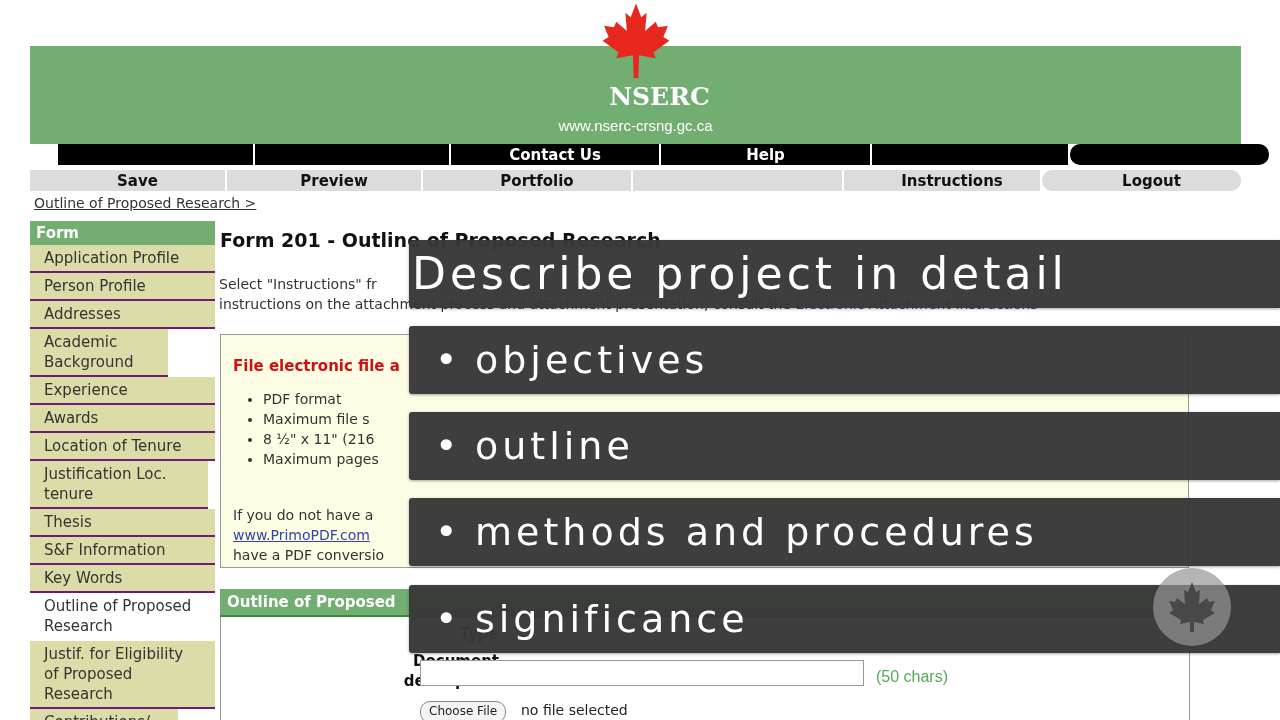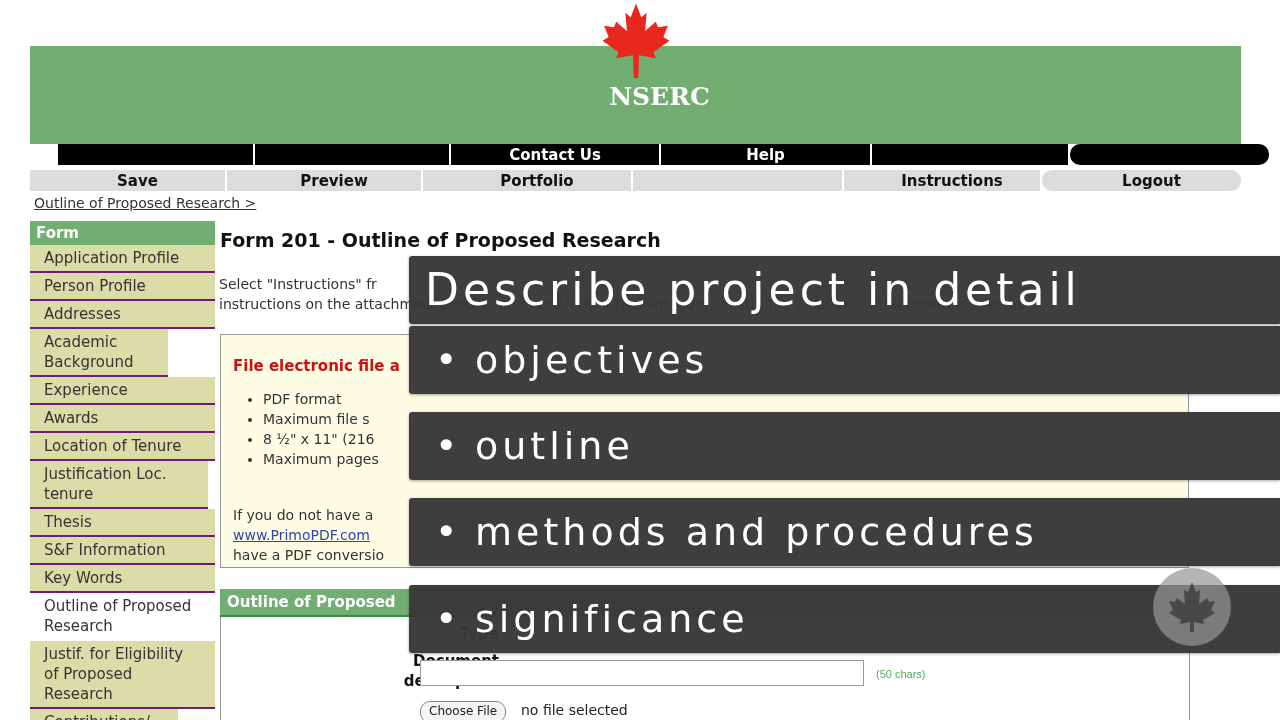--- a/index.html
+++ b/index.html
@@ -75,51 +75,52 @@
   }
   .form-area {
     position:absolute; left:220px; top:617px; width:970px; height:110px;
     border-left:1px solid #999; border-right:1px solid #999; box-sizing:border-box;
   }
   .flabel { position:absolute; right:calc(970px - 189px); font-weight:bold; font-size:15px; text-align:right; color:#111; line-height:20px; }
   .desc-input {
     position:absolute; left:420px; top:660px; width:444px; height:26px;
     border:1px solid #999; box-sizing:border-box; background:#fff;
   }
-  .chars-hint { position:absolute; left:876px; top:668px; color:#55aa55; font-size:11px; font-family:"Liberation Sans", sans-serif; }
+  .chars-hint { position:absolute; left:876px; top:668px; color:#55aa55; font-size:16px; font-family:"Liberation Sans", sans-serif; }
   .choose-btn {
     position:absolute; left:420px; top:701px; height:20px; padding:0 8px;
     border:1px solid #888; border-radius:10px; background:#f4f4f4;
     font-size:12px; line-height:18px; color:#222;
   }
   .no-file { position:absolute; left:521px; top:702px; font-size:14px; color:#222; }
 
   
   .ov {
     position:absolute; left:409px; width:871px; background:rgba(56,56,56,0.97);
     color:#fff; font-family:"DejaVu Sans", sans-serif; box-shadow:0 1px 3px rgba(0,0,0,0.35);
     border-radius:3px 0 0 3px;
   }
-  .ov.title { top:256px; height:68px; font-size:44px; letter-spacing:4px; line-height:68px; padding-left:16px; box-sizing:border-box; }
+  .ov.title { top:240px; height:68px; font-size:44px; letter-spacing:4px; line-height:68px; padding-left:3px; box-sizing:border-box; }
   .ov.bullet { height:68px; font-size:38px; letter-spacing:4px; line-height:68px; padding-left:26px; box-sizing:border-box; }
   .ov .dot { display:inline-block; width:40px; }
   .watermark {
     position:absolute; left:1153px; top:568px; width:78px; height:78px; border-radius:50%;
     background:rgba(150,150,150,0.7);
   }
 </style>
 </head>
 <body>
 
 <svg class="leaf" viewBox="0 0 100 105">
   <path fill="#e8281e" d="M50 2 L57 20 L64 14 L62 38 L76 26 L79 33 L92 31 L86 46 L94 51 L73 66 L76 74 L54 70 L53 100 L47 100 L46 70 L24 74 L27 66 L6 51 L14 46 L8 31 L21 33 L24 26 L38 38 L36 14 L43 20 Z"></path>
 </svg>
 
 <div class="banner">
   <div class="brand">NSERC</div>
+  <div class="brand-url">www.nserc-crsng.gc.ca</div>
 </div>
 
 <div class="nav-row top">
   <div class="nav-cell" style="width:197px"></div>
   <div class="nav-cell" style="width:196px"></div>
   <div class="nav-cell" style="width:210px">Contact Us</div>
   <div class="nav-cell" style="width:211px">Help</div>
   <div class="nav-cell" style="width:198px"></div>
   <div class="nav-cell" style="width:199px"></div>
 </div>

